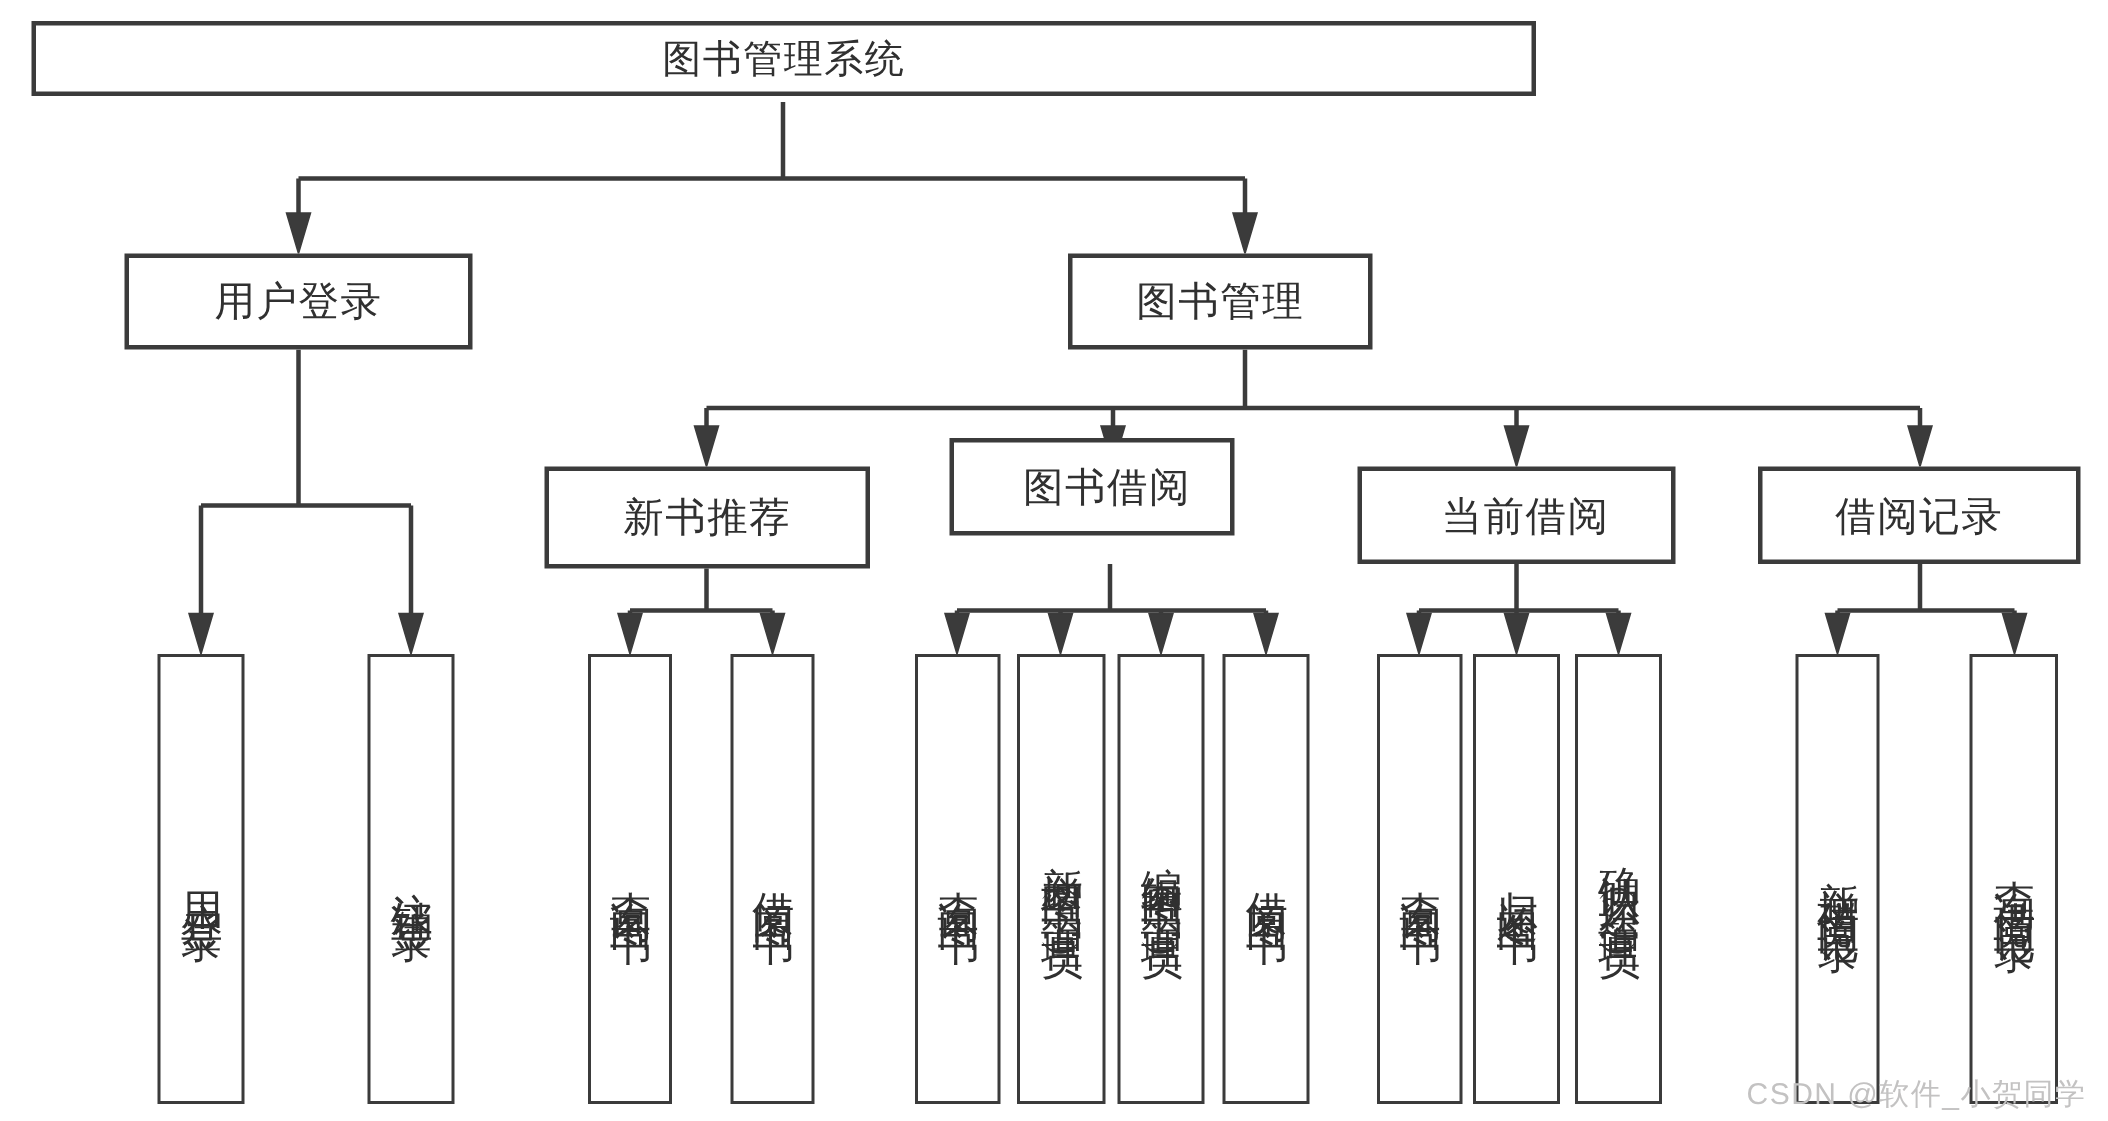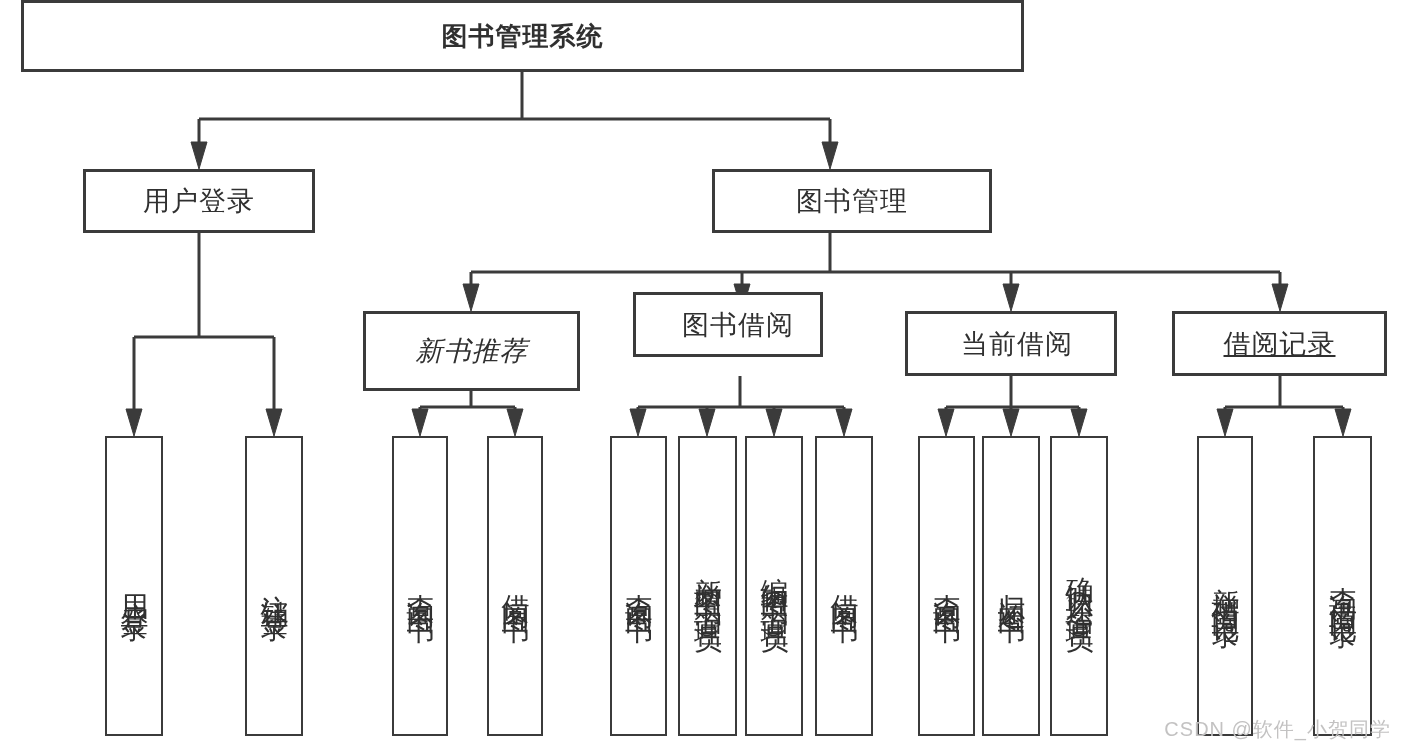--- a/index.html
+++ b/index.html
@@ -105,41 +105,41 @@
              M699 409 L715 409 L707 436 Z
              M766 409 L782 409 L774 436 Z
              M836 409 L852 409 L844 436 Z
              M938 409 L954 409 L946 436 Z
              M1003 409 L1019 409 L1011 436 Z
              M1071 409 L1087 409 L1079 436 Z
              M1217 409 L1233 409 L1225 436 Z
              M1335 409 L1351 409 L1343 436 Z"></path>
   </svg>
 
-  <div class="hbox root-box" style="left:21px;top:0;width:1003px;height:72px;font-weight:bold;">
+  <div class="hbox root-box" style="left:21px;top:14px;width:1003px;height:50px;">
     <span>图书管理系统</span>
   </div>
 
   <div class="hbox" style="left:83px;top:169px;width:232px;height:64px;">
     <span>用户登录</span>
   </div>
-  <div class="hbox" style="left:712px;top:169px;width:280px;height:64px;">
+  <div class="hbox" style="left:712px;top:169px;width:203px;height:64px;">
     <span>图书管理</span>
   </div>
 
-  <div class="hbox" style="left:363px;top:311px;width:217px;height:80px;font-style:italic;">
+  <div class="hbox" style="left:363px;top:311px;width:217px;height:68px;">
     <span>新书推荐</span>
   </div>
   <div class="hbox" style="left:633px;top:292px;width:190px;height:65px;padding-left:20px;">
     <span>图书借阅</span>
   </div>
   <div class="hbox" style="left:905px;top:311px;width:212px;height:65px;padding-left:12px;">
     <span>当前借阅</span>
   </div>
-  <div class="hbox" style="left:1172px;top:311px;width:215px;height:65px;text-decoration:underline;">
+  <div class="hbox" style="left:1172px;top:311px;width:215px;height:65px;">
     <span>借阅记录</span>
   </div>
 
   <div class="vbox" style="left:105px;top:436px;width:58px;height:300px;">
     <span class="vlabel">用户登录</span>
   </div>
   <div class="vbox" style="left:245px;top:436px;width:58px;height:300px;">
     <span class="vlabel">注销登录</span>
   </div>
 

